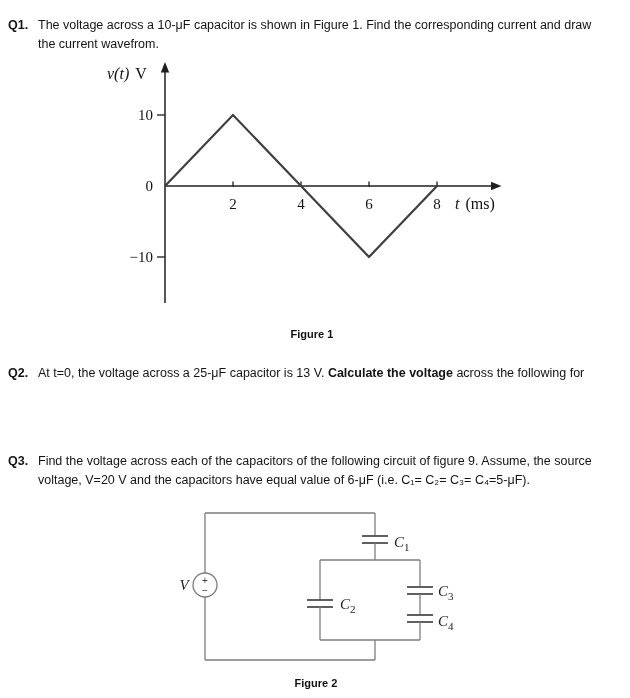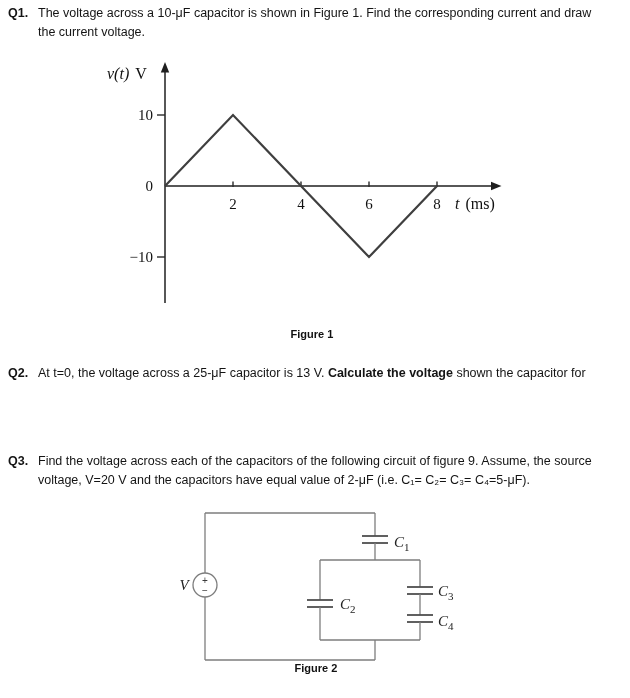--- a/index.html
+++ b/index.html
@@ -40,26 +40,26 @@
   .plate { stroke:#4f4f4f; stroke-width:1.8; }
   .cap-label { font-family:"Liberation Serif","DejaVu Serif",serif; font-size:15px; font-style:italic; fill:#222; }
   .cap-sub { font-size:11px; font-style:normal; }
   .src-sign { font-family:"Liberation Sans","DejaVu Sans",sans-serif; font-size:10px; fill:#3a3a3a; }
 </style>
 </head>
 <body>
 
 <div class="page">
 
-  <div class="question" style="top:4px">
+  <div class="question" style="top:16px">
     <div class="qline">
       <span class="qnum">Q1.</span><span>The voltage across a 10-μF capacitor is shown in Figure 1. Find the corresponding current and draw</span>
     </div>
     <div class="qline cont">
-      <span>the current voltage.</span>
+      <span>the current wavefrom.</span>
     </div>
   </div>
 
   <svg id="fig1-svg" width="440" height="252" viewBox="0 0 440 252">
     <line class="axis" x1="70" y1="10" x2="70" y2="243"></line>
     <polygon class="axis-fill" points="70,2 65.8,12.5 74.2,12.5"></polygon>
     <line class="axis" x1="70" y1="126" x2="399" y2="126"></line>
     <polygon class="axis-fill" points="406.5,126 396,121.8 396,130.2"></polygon>
     <g id="fig1-ticks">
         <line x1="138" y1="121.5" x2="138" y2="127" class="tick"></line>
@@ -77,30 +77,30 @@
         <text x="58" y="202" text-anchor="end" class="tick-label">−10</text>
       </g>
     <polyline id="waveform" class="wave" points="70.0,126.0 138.0,55.0 206.0,126.0 274.0,197.0 342.0,126.0"></polyline>
     <text class="axis-title" x="12" y="19"><tspan class="ital">v(t)</tspan><tspan dx="6">V</tspan></text>
     <text class="axis-title" x="360" y="149"><tspan class="ital">t</tspan><tspan dx="6">(ms)</tspan></text>
   </svg>
   <div class="fig-caption" style="left:266px; top:328px">Figure 1</div>
 
   <div class="question" style="top:364px">
     <div class="qline">
-      <span class="qnum">Q2.</span><span>At t=0, the voltage across a 25-μF capacitor is 13 V. </span><span class="bold">Calculate the voltage</span><span> shown the capacitor for</span>
+      <span class="qnum">Q2.</span><span>At t=0, the voltage across a 25-μF capacitor is 13 V. </span><span class="bold">Calculate the voltage</span><span> across the following for</span>
     </div>
   </div>
 
   <div class="question" style="top:452px">
     <div class="qline">
       <span class="qnum">Q3.</span><span>Find the voltage across each of the capacitors of the following circuit of figure 9. Assume, the source</span>
     </div>
     <div class="qline cont">
-      <span>voltage, V=20 V and the capacitors have equal value of 2-μF (i.e. C₁= C₂= C₃= C₄=5-μF).</span>
+      <span>voltage, V=20 V and the capacitors have equal value of 6-μF (i.e. C₁= C₂= C₃= C₄=5-μF).</span>
     </div>
   </div>
 
   <svg id="fig2-svg" width="310" height="160" viewBox="0 0 310 160">
 
     <line class="wire" x1="35" y1="68" x2="35" y2="8"></line>
     <line class="wire" x1="35" y1="8" x2="205" y2="8"></line>
     <line class="wire" x1="205" y1="8" x2="205" y2="31"></line>
 
     <line class="plate" x1="192" y1="31" x2="218" y2="31"></line>
@@ -130,15 +130,15 @@
     <circle class="wire" cx="35" cy="80" r="12" fill="#ffffff"></circle>
     <text class="src-sign" x="35" y="79" text-anchor="middle">+</text>
     <text class="src-sign" x="35" y="89" text-anchor="middle">−</text>
     <text class="cap-label" x="14" y="85" text-anchor="middle">V</text>
 
     <text class="cap-label" x="224" y="42"><tspan>C</tspan><tspan class="cap-sub" dy="3.5">1</tspan></text>
     <text class="cap-label" x="170" y="104"><tspan>C</tspan><tspan class="cap-sub" dy="3.5">2</tspan></text>
     <text class="cap-label" x="268" y="91"><tspan>C</tspan><tspan class="cap-sub" dy="3.5">3</tspan></text>
     <text class="cap-label" x="268" y="121"><tspan>C</tspan><tspan class="cap-sub" dy="3.5">4</tspan></text>
   </svg>
-  <div class="fig-caption" style="left:270px; top:662px">Figure 2</div>
+  <div class="fig-caption" style="left:270px; top:677px">Figure 2</div>
 
 </div>
 
 </body></html>

